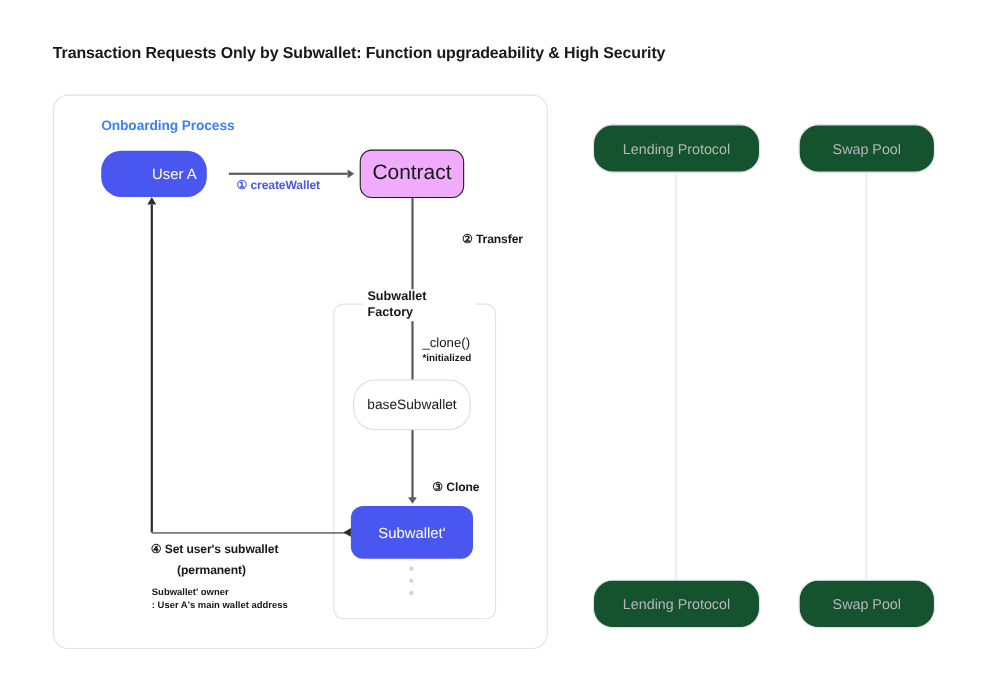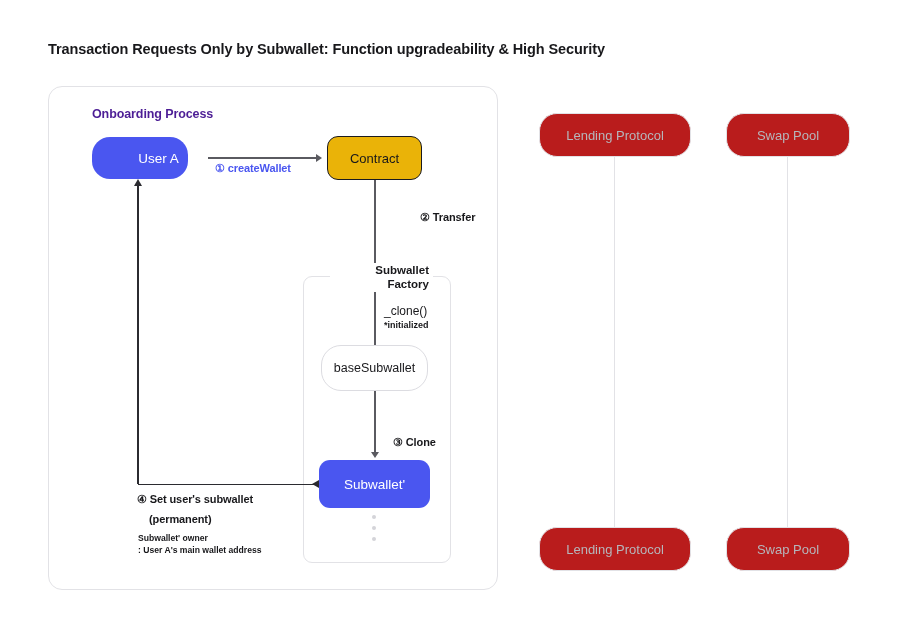--- a/index.html
+++ b/index.html
@@ -39,21 +39,21 @@
     border-radius: 14px;
     box-sizing: border-box;
     background: #ffffff;
   }
   .panel-title {
     position: absolute;
     left: 92px;
     top: 107px;
     font-size: 12.5px;
     font-weight: bold;
-    color: #4c1d95;
+    color: #3b82f6;
     letter-spacing: -0.1px;
   }
 
   
   .node {
     position: absolute;
     box-sizing: border-box;
     display: flex;
     align-items: center;
     justify-content: center;
@@ -70,25 +70,25 @@
     color: #ffffff;
     border-radius: 18px;
     font-size: 13.5px;
     padding-left: 37px;
   }
   .node-contract {
     left: 327px;
     top: 136px;
     width: 95px;
     height: 44px;
-    background: #eab308;
+    background: #f0abfc;
     border: 1.4px solid #1b1b1f;
     color: #18181b;
     border-radius: 11px;
-    font-size: 13px;
+    font-size: 19px;
   }
   .node-base-subwallet {
     left: 321px;
     top: 345px;
     width: 107px;
     height: 46px;
     background: #ffffff;
     border: 1px solid #dcdce1;
     color: #18181b;
     border-radius: 20px;
@@ -114,21 +114,21 @@
     height: 287px;
     border: 1px solid #e2e2e6;
     border-radius: 9px;
     box-sizing: border-box;
   }
   .factory-title {
     position: absolute;
     left: 330px;
     top: 263px;
     width: 95px;
-    text-align: right;
+    text-align: left;
     font-size: 11.5px;
     font-weight: bold;
     line-height: 14px;
     color: #18181b;
     background: #ffffff;
     padding: 0 4px;
   }
 
   
   .line {
@@ -211,21 +211,21 @@
     font-weight: bold;
     color: #18181b;
     white-space: nowrap;
     letter-spacing: -0.1px;
   }
   .step4-line2 {
     font-size: 11px;
     font-weight: bold;
     color: #18181b;
     margin-top: 7px;
-    margin-left: 12px;
+    margin-left: 24px;
     white-space: nowrap;
     letter-spacing: -0.1px;
   }
   .step4-sub {
     margin-top: 7px;
     margin-left: 1px;
     font-size: 8.6px;
     font-weight: bold;
     line-height: 12px;
     color: #18181b;
@@ -251,21 +251,21 @@
 
   
   .ext-node {
     position: absolute;
     box-sizing: border-box;
     display: flex;
     align-items: center;
     justify-content: center;
     border: 1px solid #e2e2e6;
     border-radius: 18px;
-    background: #b91c1c;
+    background: #14532d;
     color: #b6b6bb;
     font-size: 13px;
     white-space: nowrap;
   }
   .ext-lending-top    { left: 539px; top: 113px; width: 152px; height: 44px; }
   .ext-lending-bottom { left: 539px; top: 527px; width: 152px; height: 44px; }
   .ext-swap-top       { left: 726px; top: 113px; width: 124px; height: 44px; }
   .ext-swap-bottom    { left: 726px; top: 527px; width: 124px; height: 44px; }
 
   .ext-line {

